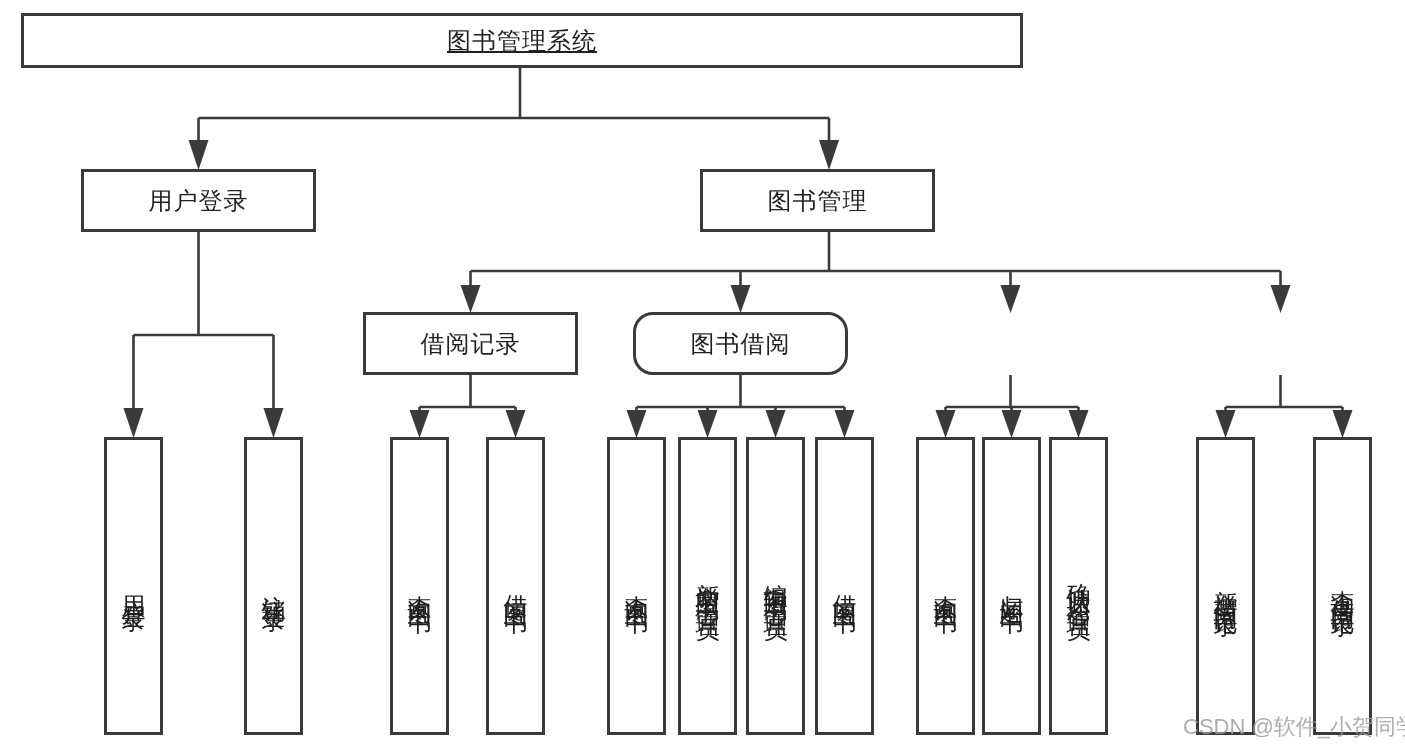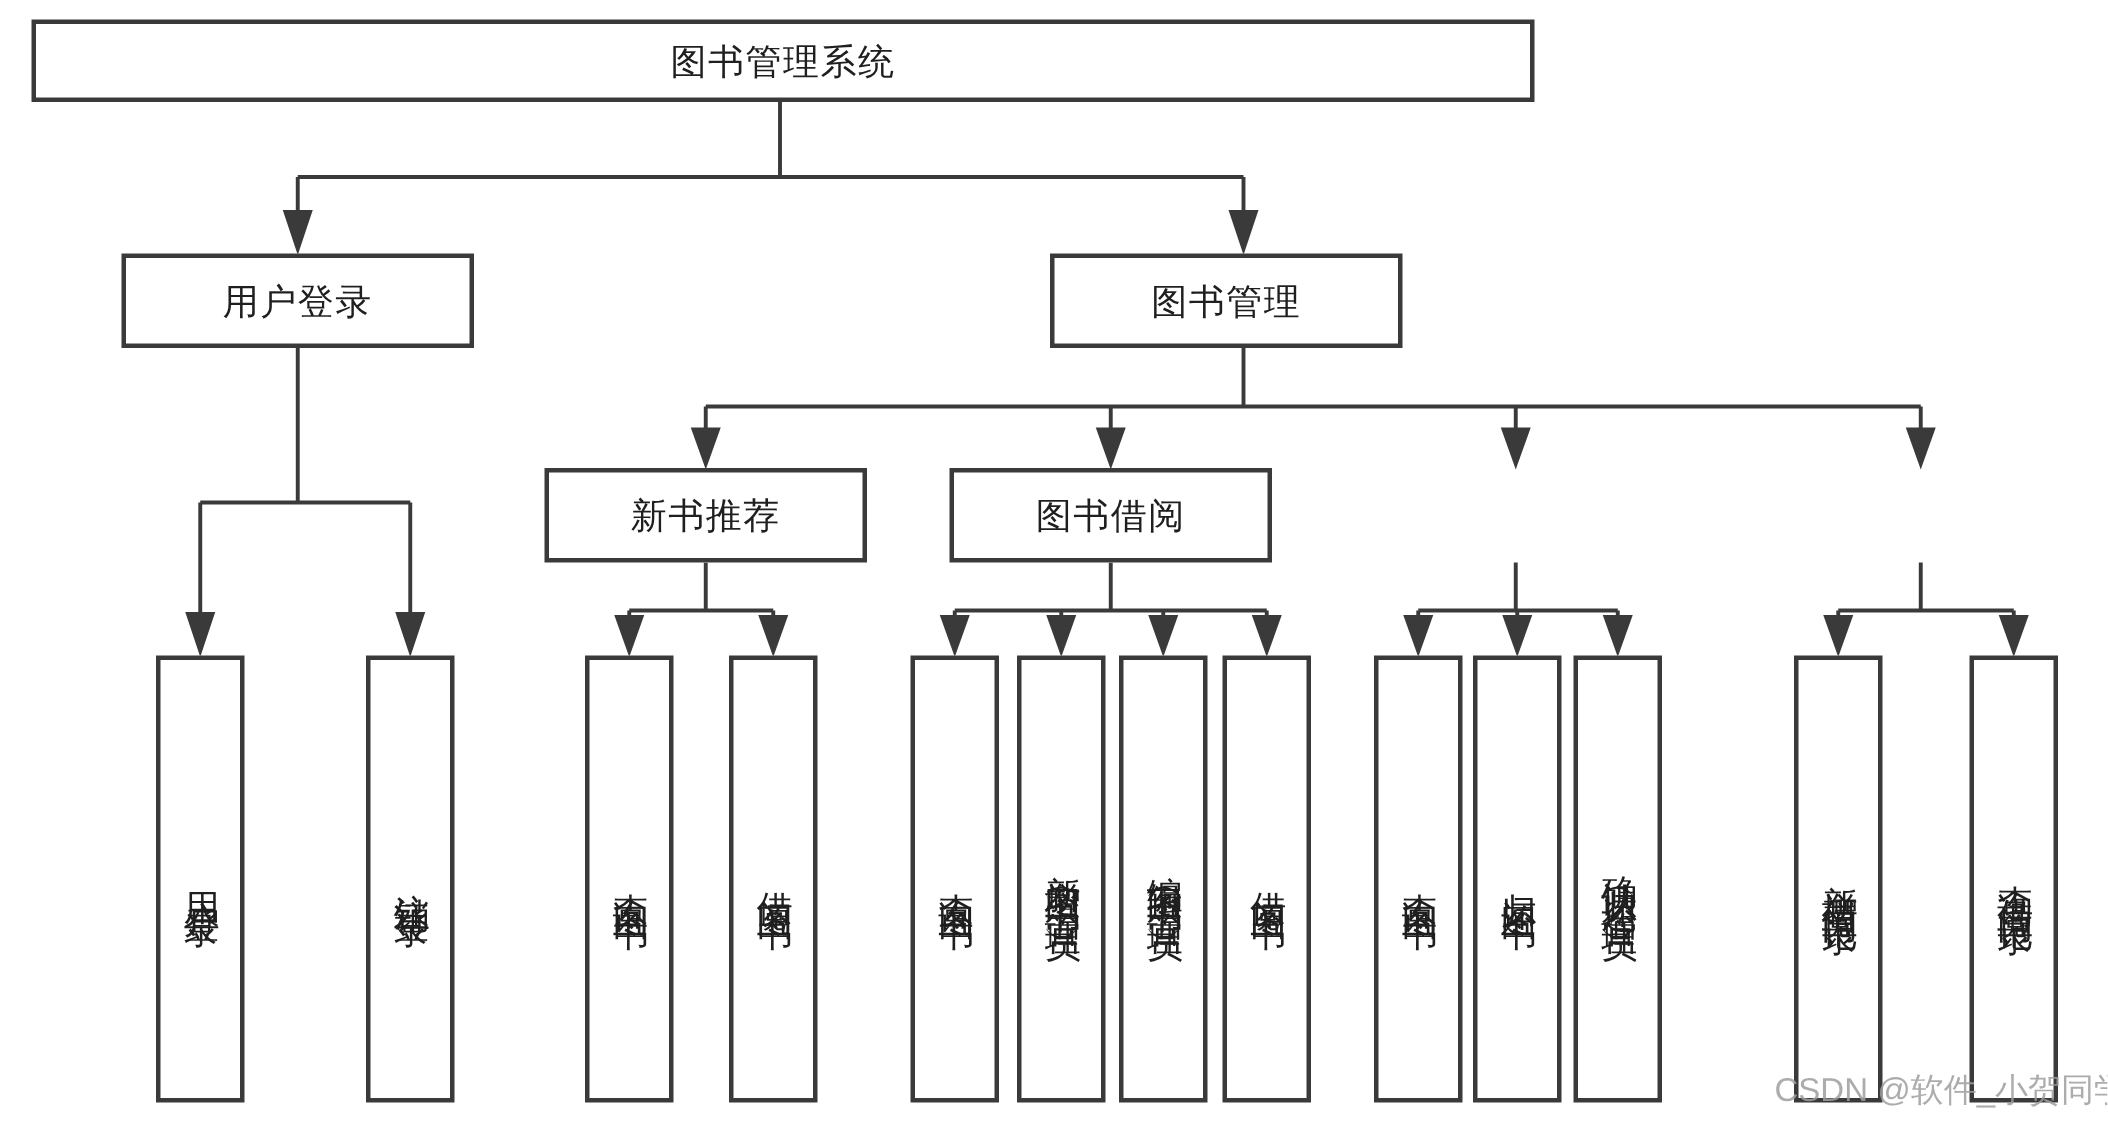--- a/index.html
+++ b/index.html
@@ -79,35 +79,35 @@
       <polygon points="1068.5,410 1088.5,410 1078.5,438"></polygon>
     </g>
 
     <g>
       <path d="M1280.5 375 V407 M1225.5 407 H1342.5 M1225.5 407 V433 M1342.5 407 V433"></path>
       <polygon points="1215.5,410 1235.5,410 1225.5,438"></polygon>
       <polygon points="1332.5,410 1352.5,410 1342.5,438"></polygon>
     </g>
   </svg>
 
-  <div class="node" style="left:21px;top:13px;width:1002px;height:55px;">
+  <div class="node" style="left:21px;top:13px;width:1002px;height:55px;text-decoration:underline;">
     <span>图书管理系统</span>
   </div>
 
   <div class="node" style="left:81px;top:169px;width:235px;height:63px;">
     <span>用户登录</span>
   </div>
   <div class="node" style="left:700px;top:169px;width:235px;height:63px;">
     <span>图书管理</span>
   </div>
 
   <div class="node" style="left:363px;top:312px;width:215px;height:63px;">
-    <span>新书推荐</span>
+    <span>借阅记录</span>
   </div>
-  <div class="node" style="left:633px;top:312px;width:215px;height:63px;">
+  <div class="node" style="left:633px;top:312px;width:215px;height:63px;border-radius:20px;">
     <span>图书借阅</span>
   </div>
 
   <div class="leaf" style="left:104px;">
     <span class="vtext">用户登录</span>
   </div>
   <div class="leaf" style="left:244px;">
     <span class="vtext">注销登录</span>
   </div>
 

